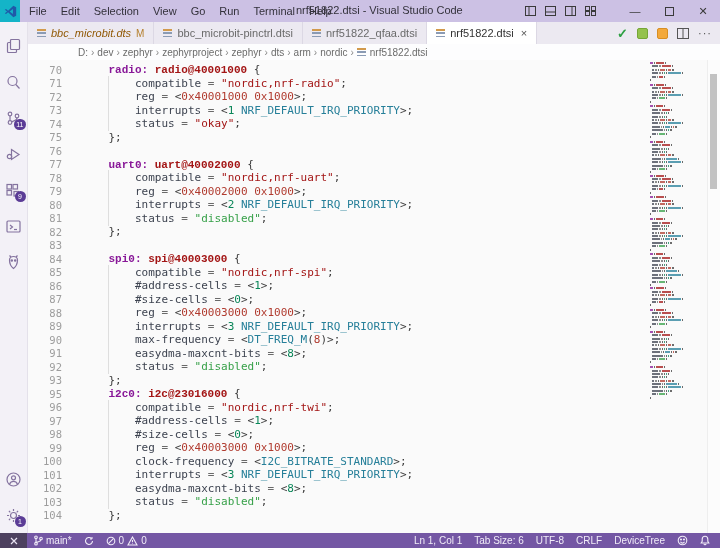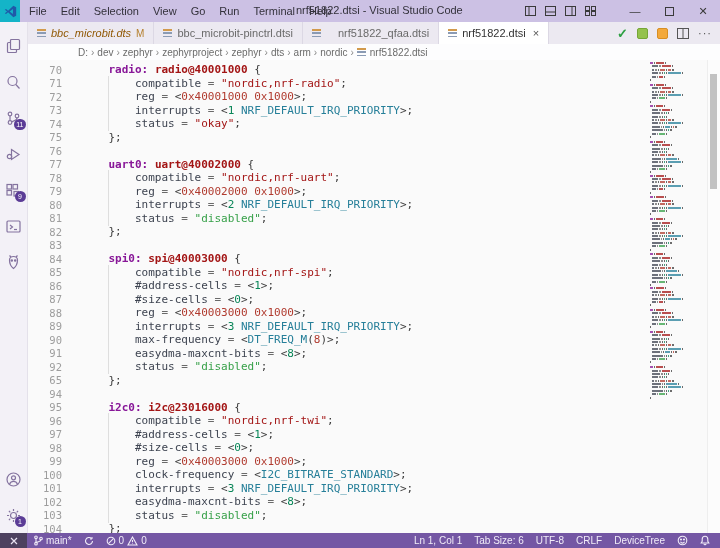--- a/index.html
+++ b/index.html
@@ -52,21 +52,21 @@
   .bc-sep { color:#8a8a8a; font-size:10px; }
   .bc-seg { cursor:default; }
   .bc-file { display:flex; align-items:center; gap:4px; }
 
   
   .editor { flex:1; background:#fafafa; position:relative; overflow:hidden; padding-top:3px; }
   .code-line { display:flex; height:13.5px; align-items:center; font-family:"DejaVu Sans Mono", monospace; font-size:11px; white-space:pre; }
   .ln { width:34px; flex:0 0 auto; text-align:right; color:#9d9d9d; font-size:10.5px; font-family:"DejaVu Sans Mono", monospace; }
   .code { margin-left:20px; position:relative; white-space:pre; }
   .guide { position:absolute; left:4ch; top:-1px; bottom:-1px; border-left:1px solid #dedede; }
-  .tok-label, .tok-node { font-weight:bold; }
+  .tok-label, .tok-node { font-weight:bold;font-family:Liberation Mono, monospace; }
 
   
   .minimap { position:absolute; top:2px; right:26px; width:46px; }
   .mm-row { display:flex; margin-bottom:1.4px; }
   .mm-row span { height:2px; margin-right:1px; opacity:.75; }
   .vscroll { position:absolute; top:0; right:0; width:13px; bottom:0; background:#fcfcfc; border-left:1px solid #eee; }
   .vthumb { position:absolute; right:3px; top:14px; width:7px; height:115px; background:#c2c2c2; }
 
   
   .statusbar { position:absolute; left:0; bottom:0; width:720px; height:15px; background:#7457a4; color:#f1ecf8; font-size:10px; display:flex; align-items:center; }
@@ -214,21 +214,21 @@
             <i></i>
           </span>
           <span style="padding: 0px; border: none; background: transparent;">bbc_microbit-pinctrl.dtsi</span>
         </div>
         <div class="tab">
           <span class="file-ico">
             <i></i>
             <i></i>
             <i></i>
           </span>
-          <span style="padding: 0px; border: none; background: transparent; margin-left: 12px;">nrf51822_qfaa.dtsi</span>
+          <span style="padding: 0px; border: none; background: transparent;">nrf51822_qfaa.dtsi</span>
         </div>
         <div class="tab active">
           <span class="file-ico">
             <i></i>
             <i></i>
             <i></i>
           </span>
           <span style="padding: 0px; border: none; background: transparent;">nrf51822.dtsi</span>
           <span class="tab-close">×</span>
         </div>
@@ -287,22 +287,21 @@
           <div class="code-line"><span class="ln">83</span><span class="code"></span></div>
           <div class="code-line"><span class="ln">84</span><span class="code">    <span class="tok-label" style="color: rgb(136, 23, 152);">spi0:</span><span class="tok-pl" style="color: rgb(59, 59, 59);"> </span><span class="tok-node" style="color: rgb(163, 21, 21);">spi@40003000</span><span class="tok-pl" style="color: rgb(59, 59, 59);"> {</span></span></div>
           <div class="code-line"><span class="ln">85</span><span class="code"><span class="guide"></span>        <span class="tok-prop" style="color: rgb(61, 67, 80);">compatible</span><span class="tok-op" style="color: rgb(106, 106, 106);"> = </span><span class="tok-str" style="color: rgb(163, 21, 21);">"nordic,nrf-spi"</span><span class="tok-pl" style="color: rgb(59, 59, 59);">;</span></span></div>
           <div class="code-line"><span class="ln">86</span><span class="code"><span class="guide"></span>        <span class="tok-prop" style="color: rgb(61, 67, 80);">#address-cells</span><span class="tok-op" style="color: rgb(106, 106, 106);"> = </span><span class="tok-pl" style="color: rgb(59, 59, 59);">&lt;</span><span class="tok-num" style="color: rgb(9, 134, 88);">1</span><span class="tok-pl" style="color: rgb(59, 59, 59);">&gt;;</span></span></div>
           <div class="code-line"><span class="ln">87</span><span class="code"><span class="guide"></span>        <span class="tok-prop" style="color: rgb(61, 67, 80);">#size-cells</span><span class="tok-op" style="color: rgb(106, 106, 106);"> = </span><span class="tok-pl" style="color: rgb(59, 59, 59);">&lt;</span><span class="tok-num" style="color: rgb(9, 134, 88);">0</span><span class="tok-pl" style="color: rgb(59, 59, 59);">&gt;;</span></span></div>
           <div class="code-line"><span class="ln">88</span><span class="code"><span class="guide"></span>        <span class="tok-prop" style="color: rgb(61, 67, 80);">reg</span><span class="tok-op" style="color: rgb(106, 106, 106);"> = </span><span class="tok-pl" style="color: rgb(59, 59, 59);">&lt;</span><span class="tok-hex" style="color: rgb(176, 58, 46);">0x40003000</span><span class="tok-pl" style="color: rgb(59, 59, 59);"> </span><span class="tok-hex" style="color: rgb(176, 58, 46);">0x1000</span><span class="tok-pl" style="color: rgb(59, 59, 59);">&gt;;</span></span></div>
           <div class="code-line"><span class="ln">89</span><span class="code"><span class="guide"></span>        <span class="tok-prop" style="color: rgb(61, 67, 80);">interrupts</span><span class="tok-op" style="color: rgb(106, 106, 106);"> = </span><span class="tok-pl" style="color: rgb(59, 59, 59);">&lt;</span><span class="tok-num" style="color: rgb(9, 134, 88);">3</span><span class="tok-pl" style="color: rgb(59, 59, 59);"> </span><span class="tok-macro" style="color: rgb(38, 127, 153);">NRF_DEFAULT_IRQ_PRIORITY</span><span class="tok-pl" style="color: rgb(59, 59, 59);">&gt;;</span></span></div>
           <div class="code-line"><span class="ln">90</span><span class="code"><span class="guide"></span>        <span class="tok-prop" style="color: rgb(61, 67, 80);">max-frequency</span><span class="tok-op" style="color: rgb(106, 106, 106);"> = </span><span class="tok-pl" style="color: rgb(59, 59, 59);">&lt;</span><span class="tok-macro" style="color: rgb(38, 127, 153);">DT_FREQ_M</span><span class="tok-pl" style="color: rgb(59, 59, 59);">(</span><span class="tok-hex" style="color: rgb(176, 58, 46);">8</span><span class="tok-pl" style="color: rgb(59, 59, 59);">)&gt;;</span></span></div>
           <div class="code-line"><span class="ln">91</span><span class="code"><span class="guide"></span>        <span class="tok-prop" style="color: rgb(61, 67, 80);">easydma-maxcnt-bits</span><span class="tok-op" style="color: rgb(106, 106, 106);"> = </span><span class="tok-pl" style="color: rgb(59, 59, 59);">&lt;</span><span class="tok-num" style="color: rgb(9, 134, 88);">8</span><span class="tok-pl" style="color: rgb(59, 59, 59);">&gt;;</span></span></div>
           <div class="code-line"><span class="ln">92</span><span class="code"><span class="guide"></span>        <span class="tok-prop" style="color: rgb(61, 67, 80);">status</span><span class="tok-op" style="color: rgb(106, 106, 106);"> = </span><span class="tok-strg" style="color: rgb(54, 160, 72);">"disabled"</span><span class="tok-pl" style="color: rgb(59, 59, 59);">;</span></span></div>
-          <div class="code-line"><span class="ln">65</span><span class="code">    <span class="tok-pl" style="color: rgb(59, 59, 59);">};</span></span></div>
-          <div class="code-line"><span class="ln">94</span><span class="code"></span></div>
+          <div class="code-line"><span class="ln">93</span><span class="code">    <span class="tok-pl" style="color: rgb(59, 59, 59);">};</span></span></div>
           <div class="code-line"><span class="ln">95</span><span class="code">    <span class="tok-label" style="color: rgb(136, 23, 152);">i2c0:</span><span class="tok-pl" style="color: rgb(59, 59, 59);"> </span><span class="tok-node" style="color: rgb(163, 21, 21);">i2c@23016000</span><span class="tok-pl" style="color: rgb(59, 59, 59);"> {</span></span></div>
           <div class="code-line"><span class="ln">96</span><span class="code"><span class="guide"></span>        <span class="tok-prop" style="color: rgb(61, 67, 80);">compatible</span><span class="tok-op" style="color: rgb(106, 106, 106);"> = </span><span class="tok-str" style="color: rgb(163, 21, 21);">"nordic,nrf-twi"</span><span class="tok-pl" style="color: rgb(59, 59, 59);">;</span></span></div>
           <div class="code-line"><span class="ln">97</span><span class="code"><span class="guide"></span>        <span class="tok-prop" style="color: rgb(61, 67, 80);">#address-cells</span><span class="tok-op" style="color: rgb(106, 106, 106);"> = </span><span class="tok-pl" style="color: rgb(59, 59, 59);">&lt;</span><span class="tok-num" style="color: rgb(9, 134, 88);">1</span><span class="tok-pl" style="color: rgb(59, 59, 59);">&gt;;</span></span></div>
           <div class="code-line"><span class="ln">98</span><span class="code"><span class="guide"></span>        <span class="tok-prop" style="color: rgb(61, 67, 80);">#size-cells</span><span class="tok-op" style="color: rgb(106, 106, 106);"> = </span><span class="tok-pl" style="color: rgb(59, 59, 59);">&lt;</span><span class="tok-num" style="color: rgb(9, 134, 88);">0</span><span class="tok-pl" style="color: rgb(59, 59, 59);">&gt;;</span></span></div>
           <div class="code-line"><span class="ln">99</span><span class="code"><span class="guide"></span>        <span class="tok-prop" style="color: rgb(61, 67, 80);">reg</span><span class="tok-op" style="color: rgb(106, 106, 106);"> = </span><span class="tok-pl" style="color: rgb(59, 59, 59);">&lt;</span><span class="tok-hex" style="color: rgb(176, 58, 46);">0x40003000</span><span class="tok-pl" style="color: rgb(59, 59, 59);"> </span><span class="tok-hex" style="color: rgb(176, 58, 46);">0x1000</span><span class="tok-pl" style="color: rgb(59, 59, 59);">&gt;;</span></span></div>
           <div class="code-line"><span class="ln">100</span><span class="code"><span class="guide"></span>        <span class="tok-prop" style="color: rgb(61, 67, 80);">clock-frequency</span><span class="tok-op" style="color: rgb(106, 106, 106);"> = </span><span class="tok-pl" style="color: rgb(59, 59, 59);">&lt;</span><span class="tok-macro" style="color: rgb(38, 127, 153);">I2C_BITRATE_STANDARD</span><span class="tok-pl" style="color: rgb(59, 59, 59);">&gt;;</span></span></div>
           <div class="code-line"><span class="ln">101</span><span class="code"><span class="guide"></span>        <span class="tok-prop" style="color: rgb(61, 67, 80);">interrupts</span><span class="tok-op" style="color: rgb(106, 106, 106);"> = </span><span class="tok-pl" style="color: rgb(59, 59, 59);">&lt;</span><span class="tok-num" style="color: rgb(9, 134, 88);">3</span><span class="tok-pl" style="color: rgb(59, 59, 59);"> </span><span class="tok-macro" style="color: rgb(38, 127, 153);">NRF_DEFAULT_IRQ_PRIORITY</span><span class="tok-pl" style="color: rgb(59, 59, 59);">&gt;;</span></span></div>
           <div class="code-line"><span class="ln">102</span><span class="code"><span class="guide"></span>        <span class="tok-prop" style="color: rgb(61, 67, 80);">easydma-maxcnt-bits</span><span class="tok-op" style="color: rgb(106, 106, 106);"> = </span><span class="tok-pl" style="color: rgb(59, 59, 59);">&lt;</span><span class="tok-num" style="color: rgb(9, 134, 88);">8</span><span class="tok-pl" style="color: rgb(59, 59, 59);">&gt;;</span></span></div>
           <div class="code-line"><span class="ln">103</span><span class="code"><span class="guide"></span>        <span class="tok-prop" style="color: rgb(61, 67, 80);">status</span><span class="tok-op" style="color: rgb(106, 106, 106);"> = </span><span class="tok-strg" style="color: rgb(54, 160, 72);">"disabled"</span><span class="tok-pl" style="color: rgb(59, 59, 59);">;</span></span></div>
           <div class="code-line"><span class="ln">104</span><span class="code">    <span class="tok-pl" style="color: rgb(59, 59, 59);">};</span></span></div>

